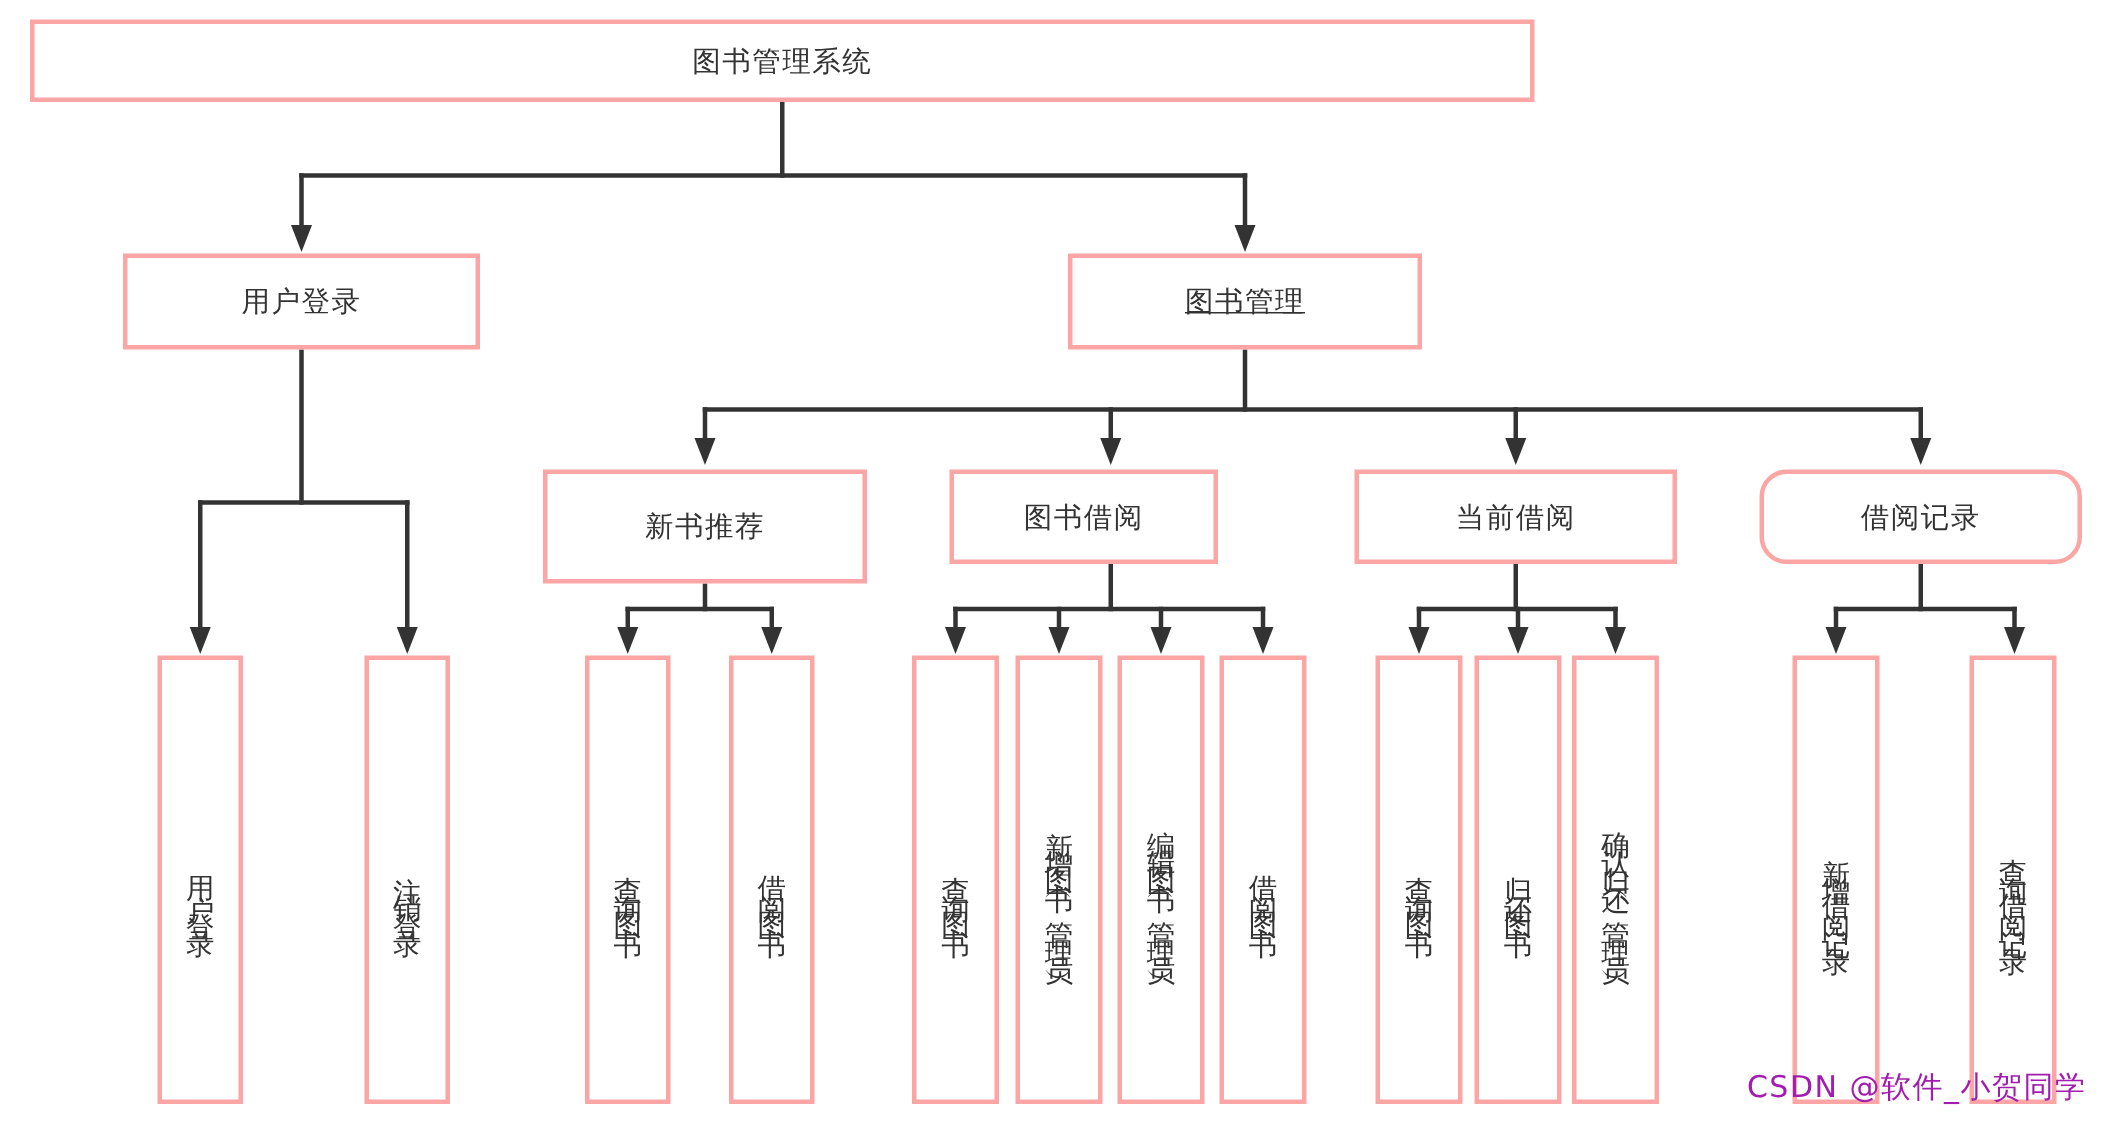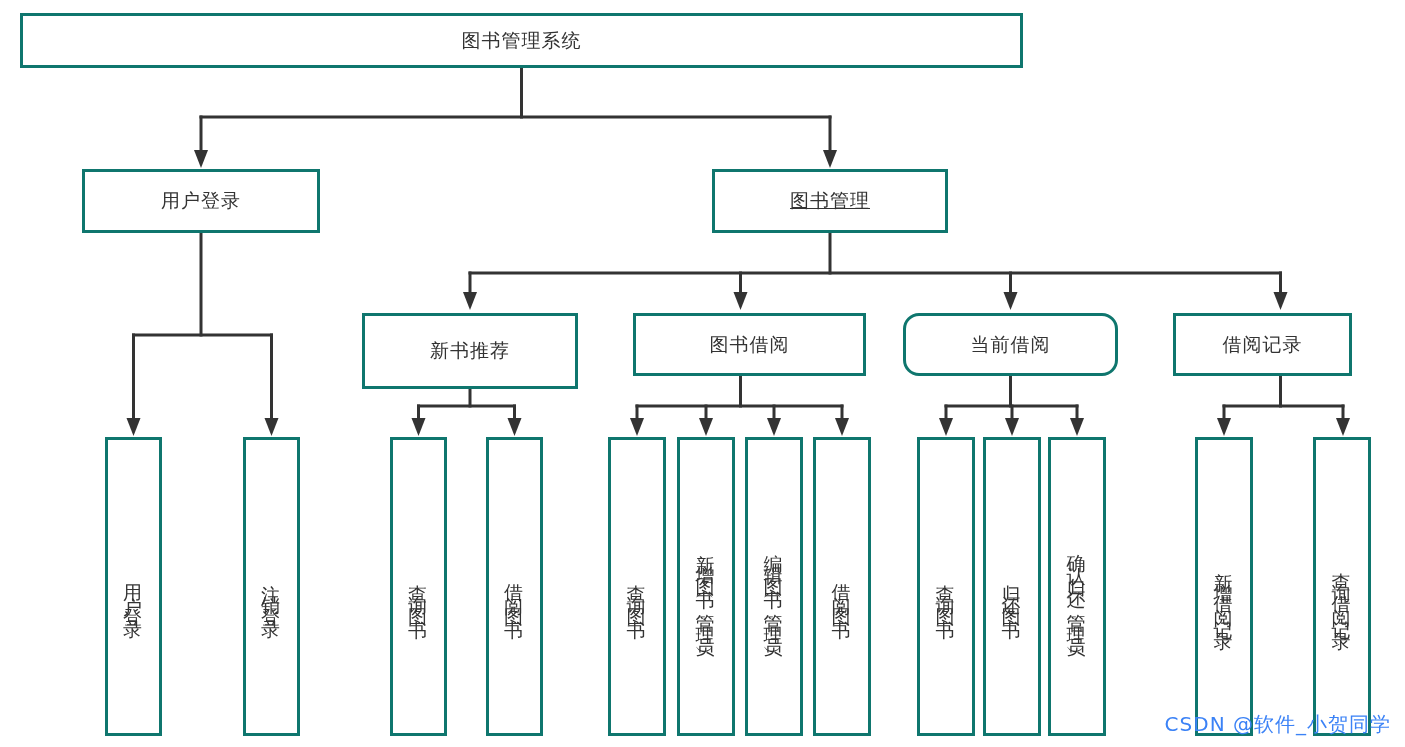--- a/index.html
+++ b/index.html
@@ -26,21 +26,21 @@
     stroke-width: 3;
     stroke-linecap: square;
   }
   .connector-layer polygon {
     fill: #333333;
     stroke: none;
   }
   .node {
     position: absolute;
     box-sizing: border-box;
-    border: 3px solid #0f766e;
+    border: 3px solid #fca5a5;
     background: #ffffff;
     display: flex;
     align-items: center;
     justify-content: center;
     color: #333333;
   }
   .hlabel {
     font-size: 19px;
     letter-spacing: 1px;
     white-space: nowrap;
@@ -51,21 +51,21 @@
     font-size: 19px;
     letter-spacing: 12px;
     margin-bottom: -12px; 
     white-space: nowrap;
   }
   .watermark {
     position: absolute;
     right: 14px;
     top: 711px;
     font-size: 20px;
-    color: #3b82f6;
+    color: #a21caf;
     white-space: nowrap;
     letter-spacing: 1px;
   }
 </style>
 </head>
 <body>
 
 <div class="canvas">
 
   <svg class="connector-layer" width="1405" height="747" viewBox="0 0 1405 747" xmlns="http://www.w3.org/2000/svg">
@@ -151,27 +151,27 @@
   <div class="node" style="left:82px; top:169px; width:238px; height:64px;">
     <span class="hlabel">用户登录</span>
   </div>
   <div class="node" style="left:712px; top:169px; width:236px; height:64px;text-decoration:underline;">
     <span class="hlabel">图书管理</span>
   </div>
 
   <div class="node" style="left:362px; top:313px; width:216px; height:76px;">
     <span class="hlabel">新书推荐</span>
   </div>
-  <div class="node" style="left:633px; top:313px; width:233px; height:63px;">
+  <div class="node" style="left:633px; top:313px; width:179px; height:63px;">
     <span class="hlabel">图书借阅</span>
   </div>
-  <div class="node" style="left:903px; top:313px; width:215px; height:63px;border-radius:16px;">
+  <div class="node" style="left:903px; top:313px; width:215px; height:63px;">
     <span class="hlabel">当前借阅</span>
   </div>
-  <div class="node" style="left:1173px; top:313px; width:179px; height:63px;">
+  <div class="node" style="left:1173px; top:313px; width:215px; height:63px;border-radius:18px;">
     <span class="hlabel">借阅记录</span>
   </div>
 
   <div class="node vnode" style="left:105px; top:437px; width:57px; height:299px;">
     <span class="vlabel">用户登录</span>
   </div>
   <div class="node vnode" style="left:243px; top:437px; width:57px; height:299px;">
     <span class="vlabel">注销登录</span>
   </div>
 

